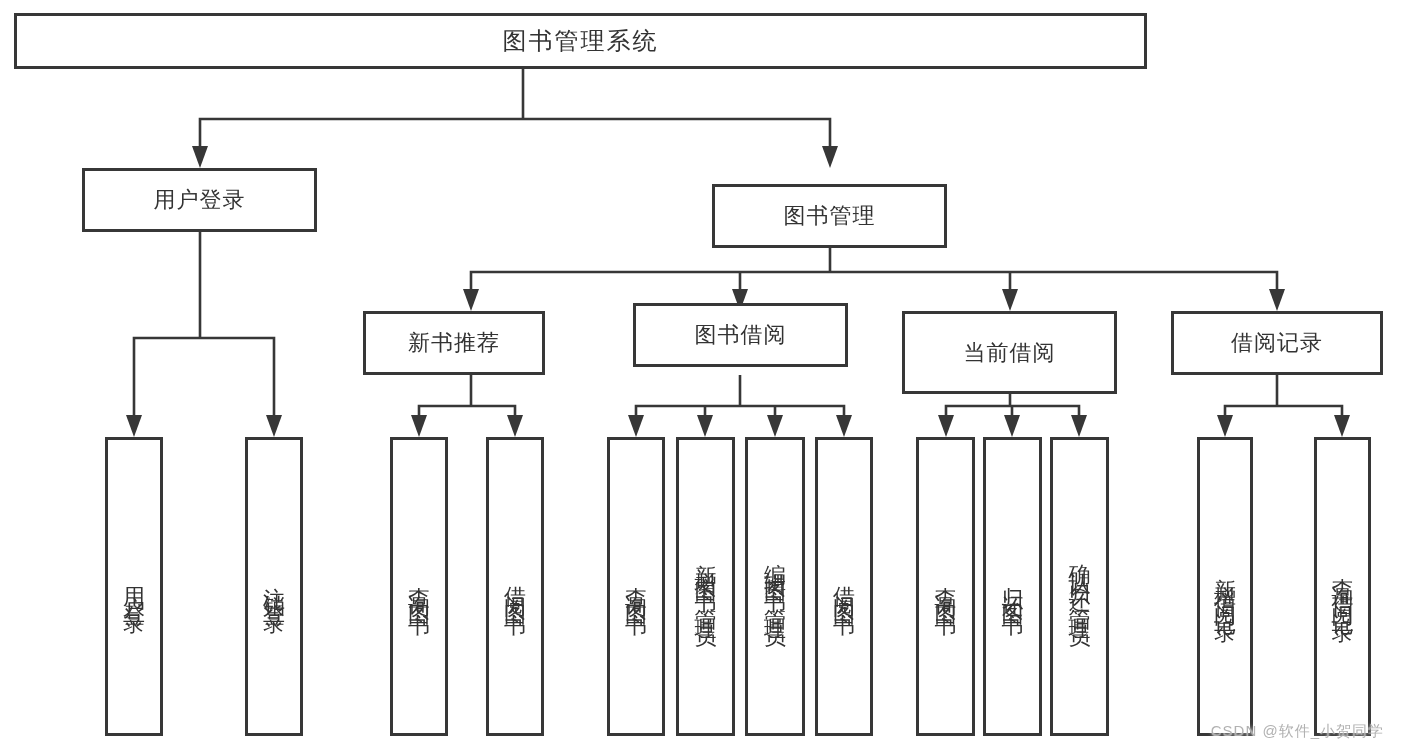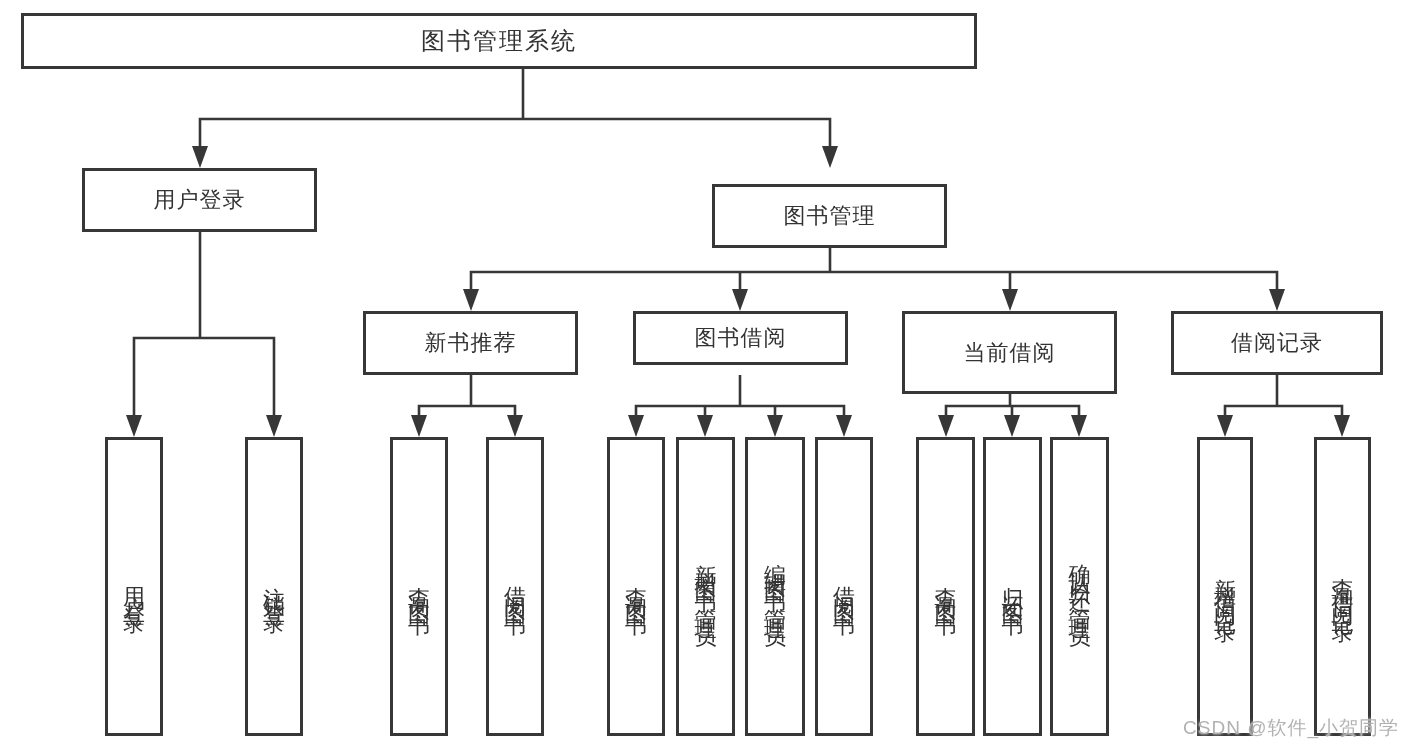--- a/index.html
+++ b/index.html
@@ -32,24 +32,24 @@
   .node.v .lbl{
     writing-mode:vertical-rl;
     text-orientation:mixed;
     font-size:22px;
     line-height:1;
     letter-spacing:9px;
     white-space:nowrap;
   }
   .watermark{
     position:absolute;
-    right:6px;
+    right:21px;
     bottom:6px;
     z-index:3;
-    font-size:19px;
+    font-size:15px;
     color:rgba(173,173,173,0.95);
     text-shadow:0 0 2px rgba(255,255,255,0.9), 0 0 4px rgba(255,255,255,0.7);
     letter-spacing:1px;
     white-space:nowrap;
     margin-left:20px;
   }
 </style>
 </head>
 <body>
 
@@ -103,35 +103,35 @@
       <polygon points="767,415 783,415 775,437"></polygon>
       <polygon points="836,415 852,415 844,437"></polygon>
       <polygon points="938,415 954,415 946,437"></polygon>
       <polygon points="1004,415 1020,415 1012,437"></polygon>
       <polygon points="1071,415 1087,415 1079,437"></polygon>
       <polygon points="1217,415 1233,415 1225,437"></polygon>
       <polygon points="1334,415 1350,415 1342,437"></polygon>
     </g>
   </svg>
 
-  <div class="node h xl" style="left:21px;top:13px;width:956px;height:56px">
+  <div class="node h xl" style="left:14px;top:13px;width:1133px;height:56px">
     <span class="lbl">图书管理系统</span>
   </div>
 
   <div class="node h" style="left:82px;top:168px;width:235px;height:64px">
     <span class="lbl">用户登录</span>
   </div>
   <div class="node h" style="left:712px;top:184px;width:235px;height:64px">
     <span class="lbl">图书管理</span>
   </div>
 
-  <div class="node h" style="left:363px;top:311px;width:215px;height:64px">
+  <div class="node h" style="left:363px;top:311px;width:182px;height:64px">
     <span class="lbl">新书推荐</span>
   </div>
-  <div class="node h" style="left:633px;top:311px;width:215px;height:54px">
+  <div class="node h" style="left:633px;top:303px;width:215px;height:64px">
     <span class="lbl">图书借阅</span>
   </div>
   <div class="node h" style="left:902px;top:311px;width:215px;height:83px">
     <span class="lbl">当前借阅</span>
   </div>
   <div class="node h" style="left:1171px;top:311px;width:212px;height:64px">
     <span class="lbl">借阅记录</span>
   </div>
 
   <div class="node v" style="left:105px;top:437px;width:58px;height:299px">

